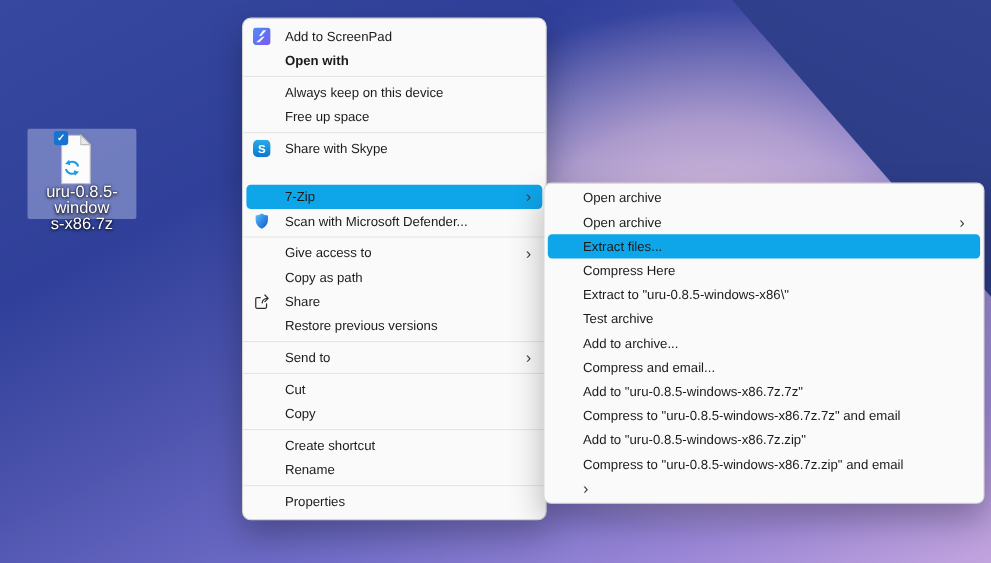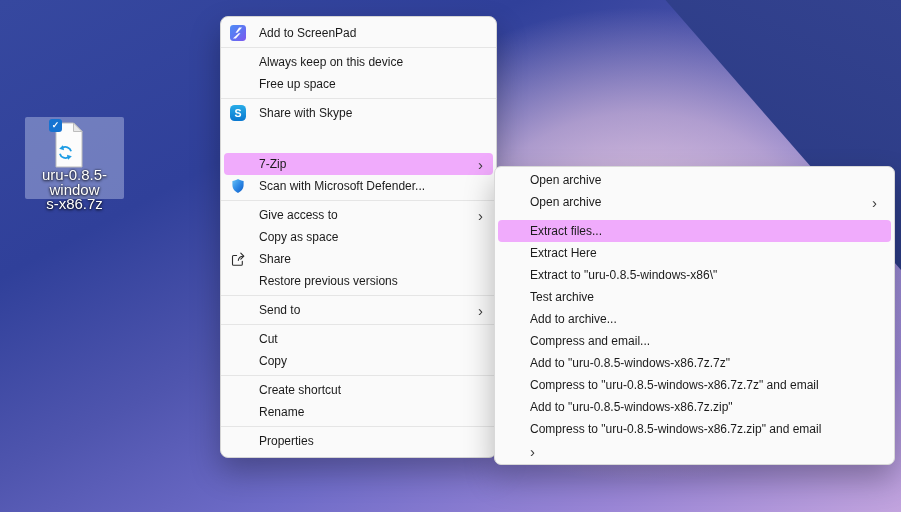--- a/index.html
+++ b/index.html
@@ -41,21 +41,21 @@
   }
   .submenu{
     position:absolute;left:494px;top:166px;width:401px;z-index:6;
     background:#fafafa;border:1px solid #d8d8d8;border-radius:7px;
     padding:2px 0;box-shadow:0 14px 30px rgba(0,0,0,0.28);
   }
   .mi,.smi{
     height:22px;margin:0 3px;display:flex;align-items:center;
     border-radius:4px;font-size:12px;color:#1b1b1b;white-space:nowrap;
   }
-  .mi.hl,.smi.hl{background:#f0abfc;margin-top:7px;}
+  .mi.hl,.smi.hl{background:#0ea5e9;}
   .mi .ic{
     width:16px;height:16px;margin:0 13px 0 6px;flex:none;
     display:flex;align-items:center;justify-content:center;
   }
   .mi .lbl{flex:1;overflow:hidden;}
   .smi{padding-left:32px;padding-right:12px;}
   .smi .lbl{flex:1;overflow:hidden;}
   .arr{flex:none;font-size:15px;line-height:1;color:#3c3c3c;margin-right:10px;}
   .smi .arr{margin-right:2px;}
   .b{font-weight:bold;}
@@ -102,20 +102,24 @@
                 <stop offset="1" stop-color="#7e57ee"></stop>
           </linearGradient>
             </defs>
           <rect width="16" height="16" rx="3.4" fill="url(#gsp)"></rect>
           <path d="M9.1 2.6 L12.1 2.6 L7.4 7.7 L5.5 7.7 Z" fill="#fff" opacity="0.96"></path>
           <path d="M8.6 8.3 L10.5 8.3 L5.9 13.4 L2.9 13.4 Z" fill="#fff" opacity="0.96"></path>
         </svg>
       </span>
       <span class="lbl">Add to ScreenPad</span>
     </div>
+    <div class="mi">
+      <span class="ic"></span>
+      <span class="lbl b">Open with</span>
+    </div>
     <div class="sep"></div>
     <div class="mi">
       <span class="ic"></span>
       <span class="lbl">Always keep on this device</span>
     </div>
     <div class="mi">
       <span class="ic"></span>
       <span class="lbl">Free up space</span>
     </div>
     <div class="sep"></div>
@@ -158,21 +162,21 @@
       <span class="lbl">Scan with Microsoft Defender...</span>
     </div>
     <div class="sep"></div>
     <div class="mi">
       <span class="ic"></span>
       <span class="lbl">Give access to</span>
       <span class="arr">›</span>
     </div>
     <div class="mi">
       <span class="ic"></span>
-      <span class="lbl">Copy as space</span>
+      <span class="lbl">Copy as path</span>
     </div>
     <div class="mi">
       <span class="ic">
         <svg width="16" height="16" viewBox="0 0 16 16" fill="none" stroke="#2b2b2b" stroke-width="1.1" stroke-linejoin="round" stroke-linecap="round">
           <path d="M12.3 10.2 L12.3 13.2 C12.3 13.9 11.8 14.3 11.2 14.3 L3.6 14.3 C2.9 14.3 2.5 13.8 2.5 13.2 L2.5 5.6 C2.5 5 3 4.5 3.6 4.5 L6.6 4.5"></path>
           <path d="M8.3 9.4 C8.6 6.9 10.3 5.3 13.2 5.2"></path>
           <path d="M10.8 2.2 L13.8 5.2 L10.8 8.2"></path>
         </svg>
       </span>
       <span class="lbl">Share</span>
@@ -217,21 +221,21 @@
       <span class="lbl">Open archive</span>
     </div>
     <div class="smi">
       <span class="lbl">Open archive</span>
       <span class="arr">›</span>
     </div>
     <div class="smi hl">
       <span class="lbl">Extract files...</span>
     </div>
     <div class="smi">
-      <span class="lbl">Extract Here</span>
+      <span class="lbl">Compress Here</span>
     </div>
     <div class="smi">
       <span class="lbl">Extract to "uru-0.8.5-windows-x86\"</span>
     </div>
     <div class="smi">
       <span class="lbl">Test archive</span>
     </div>
     <div class="smi">
       <span class="lbl">Add to archive...</span>
     </div>

